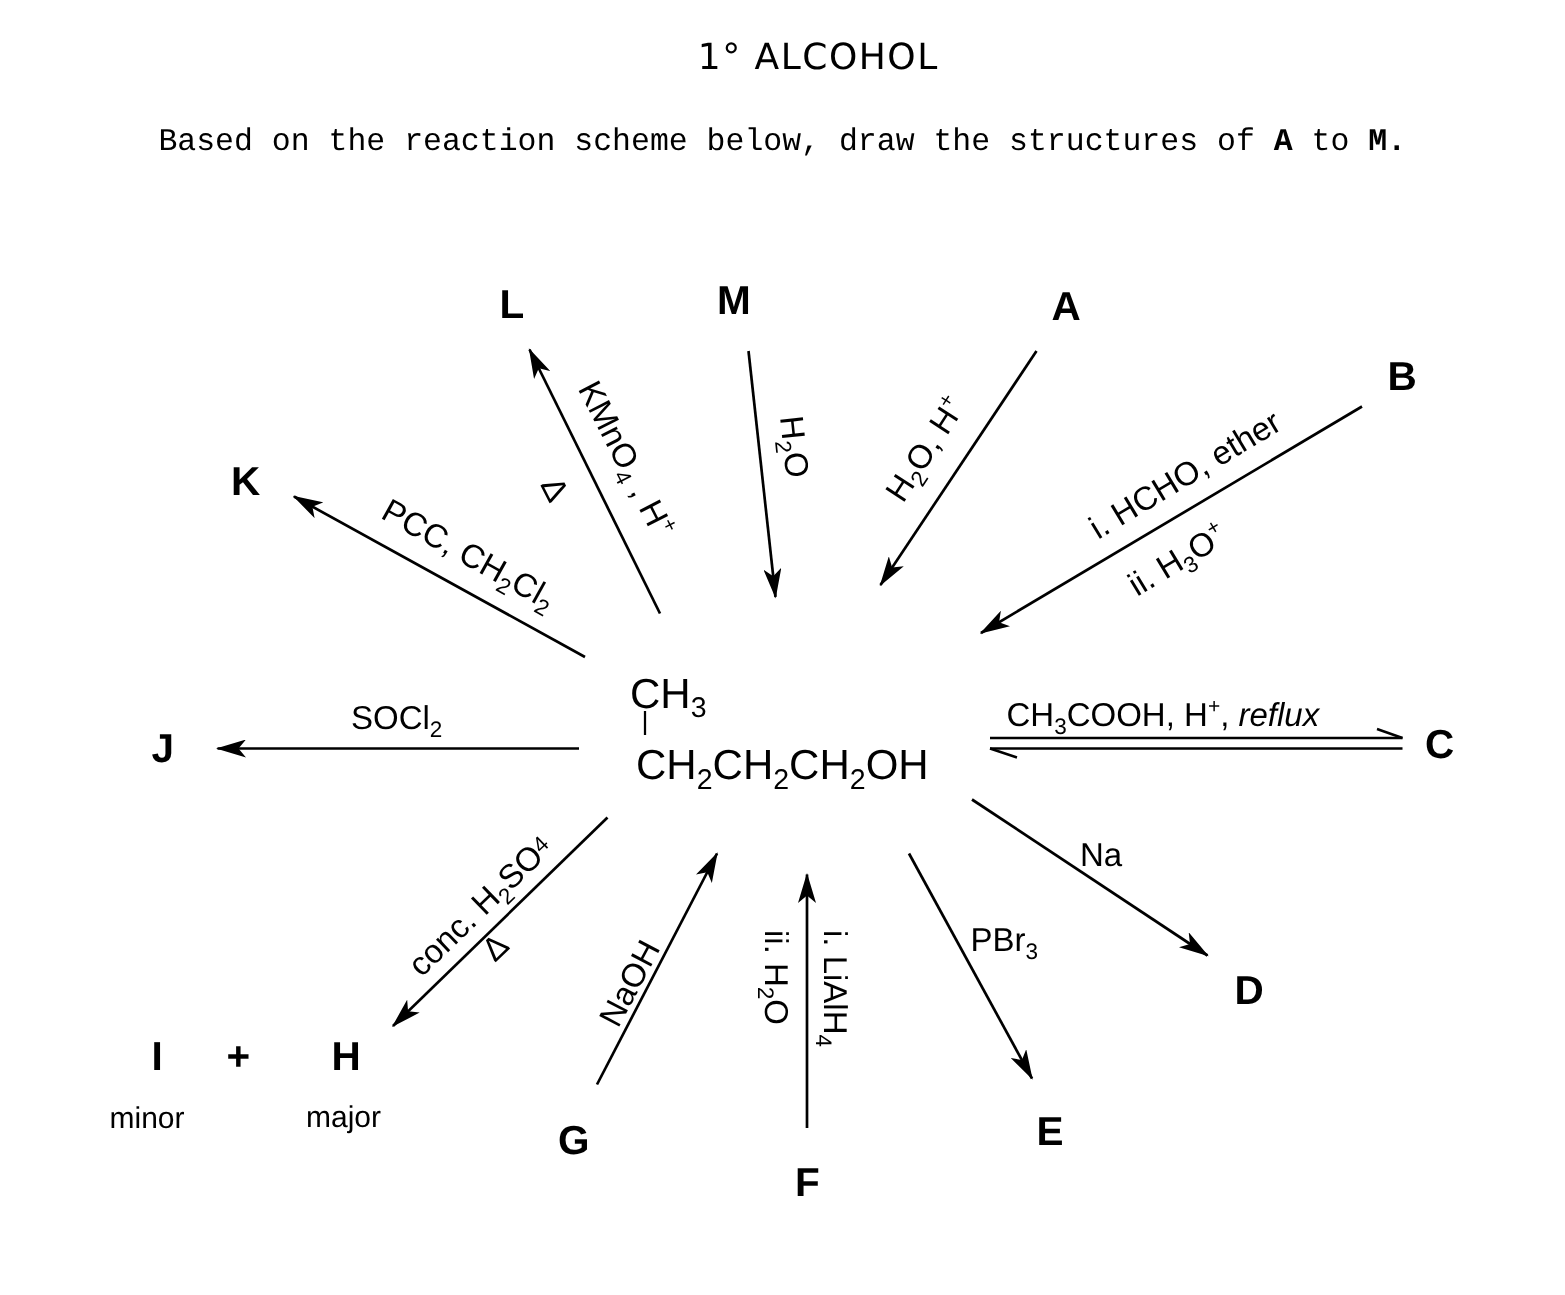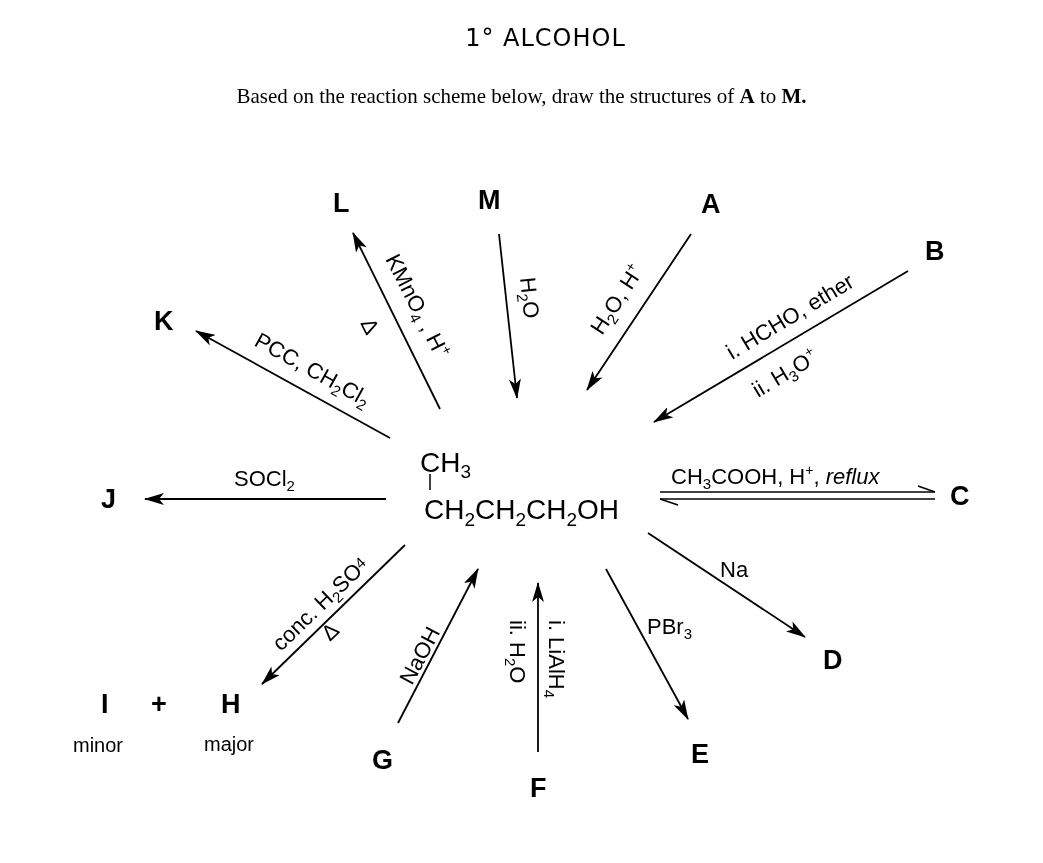--- a/index.html
+++ b/index.html
@@ -1,18 +1,18 @@
 <!DOCTYPE html>
 <html><head>
 <meta charset="utf-8">
 <style>
   html, body { margin: 0; padding: 0; background: #ffffff; }
   body { width: 1043px; height: 863px; position: relative; overflow: hidden; font-family: "Liberation Sans", sans-serif; color: #000; }
   .title { position: absolute; left: 0; width: 1043px; top: 24px; text-align: center; font-family: "DejaVu Sans", sans-serif; font-weight: normal; font-size: 24px; letter-spacing: 1px; margin-left: 24px; }
-  .instr { position: absolute; left: 0; width: 1043px; top: 84px; text-align: center; font-family: Liberation Serif, serif; font-size: 21px; }
+  .instr { position: absolute; left: 0; width: 1043px; top: 84px; text-align: center; font-family: Liberation Mono, monospace; font-size: 21px; }
   .instr b { font-weight: bold; }
   svg#scheme { position: absolute; left: 0; top: 0; }
   .lbl { font-family: "Liberation Sans", sans-serif; font-weight: bold; font-size: 27px; }
   .rg { font-family: "Liberation Sans", sans-serif; font-size: 22px; }
   .sm { font-family: "Liberation Sans", sans-serif; font-size: 20px; }
   .mol { font-family: "Liberation Sans", sans-serif; font-size: 28px; }
 </style>
 </head>
 <body>
 

